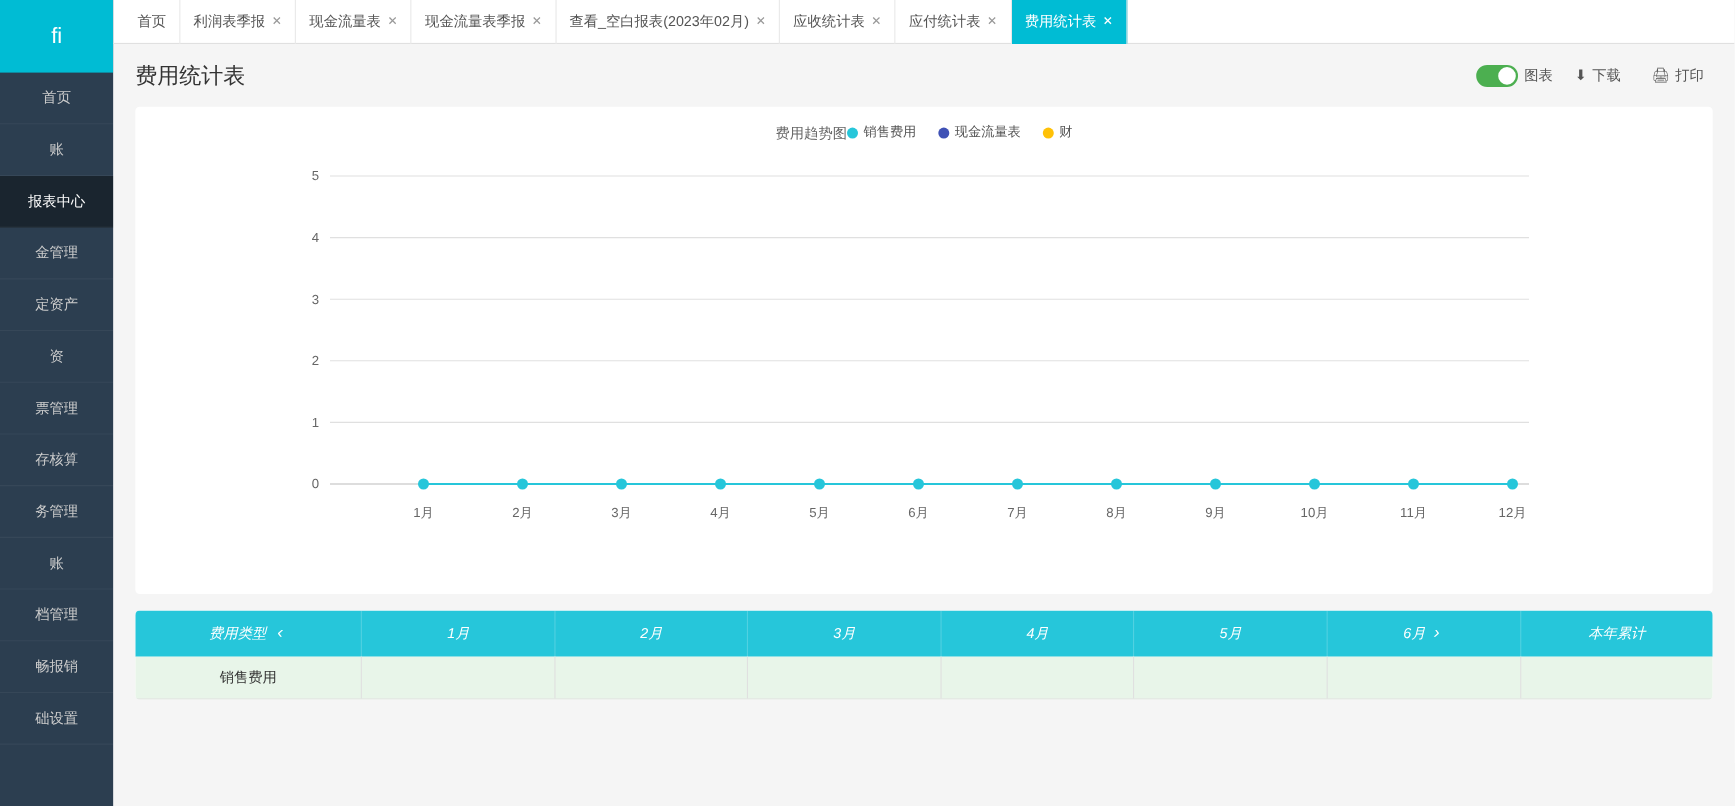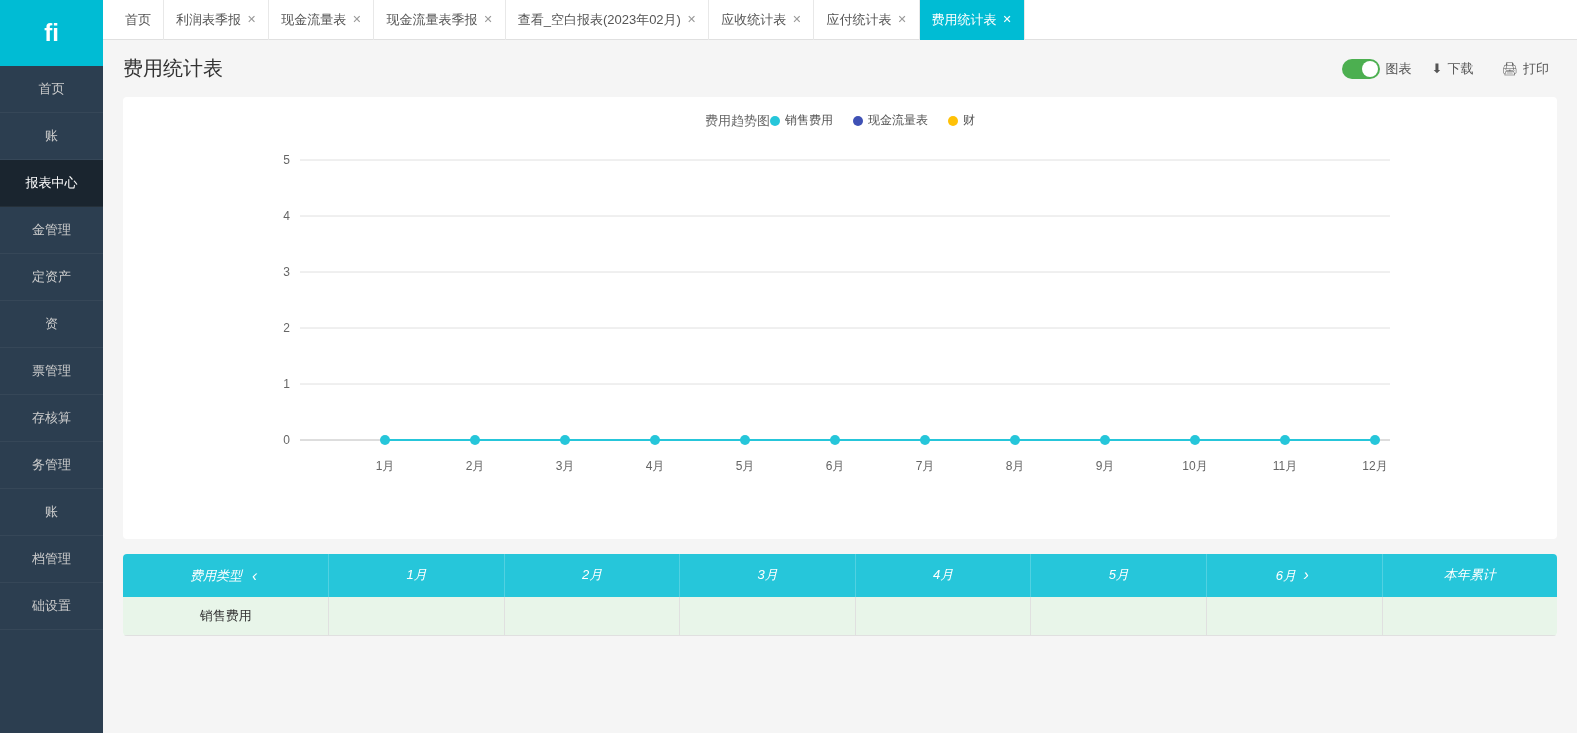--- a/index.html
+++ b/index.html
@@ -15,22 +15,22 @@
       overflow: hidden;
       flex-shrink: 0;
     }
     .sidebar-top {
       background: #00bcd4;
       height: 66px;
       display: flex;
       align-items: center;
       justify-content: center;
       color: white;
-      font-size: 24px;
-      font-weight: bold;
+      font-size: 20px;
+      font-weight: normal;
     }
     .sidebar-item {
       color: #ccc;
       font-size: 13px;
       padding: 14px 10px;
       text-align: center;
       cursor: pointer;
       border-bottom: 1px solid rgba(255,255,255,0.05);
     }
     .sidebar-item.active { background: #1a252f; color: white; font-family: Liberation Serif, serif; }
@@ -234,20 +234,21 @@
   <div class="sidebar-item">账</div>
   <div class="sidebar-item active">报表中心</div>
   <div class="sidebar-item">金管理</div>
   <div class="sidebar-item">定资产</div>
   <div class="sidebar-item">资</div>
   <div class="sidebar-item">票管理</div>
   <div class="sidebar-item">存核算</div>
   <div class="sidebar-item">务管理</div>
   <div class="sidebar-item">账</div>
   <div class="sidebar-item">档管理</div>
+  <div class="sidebar-item">畅报销</div>
   <div class="sidebar-item">础设置</div>
 </div>
 
 <div class="main">
 
   <div class="tab-bar">
     <div class="tab">首页</div>
     <div class="tab">
       <span>利润表季报</span>
       <span class="close-btn">✕</span>

